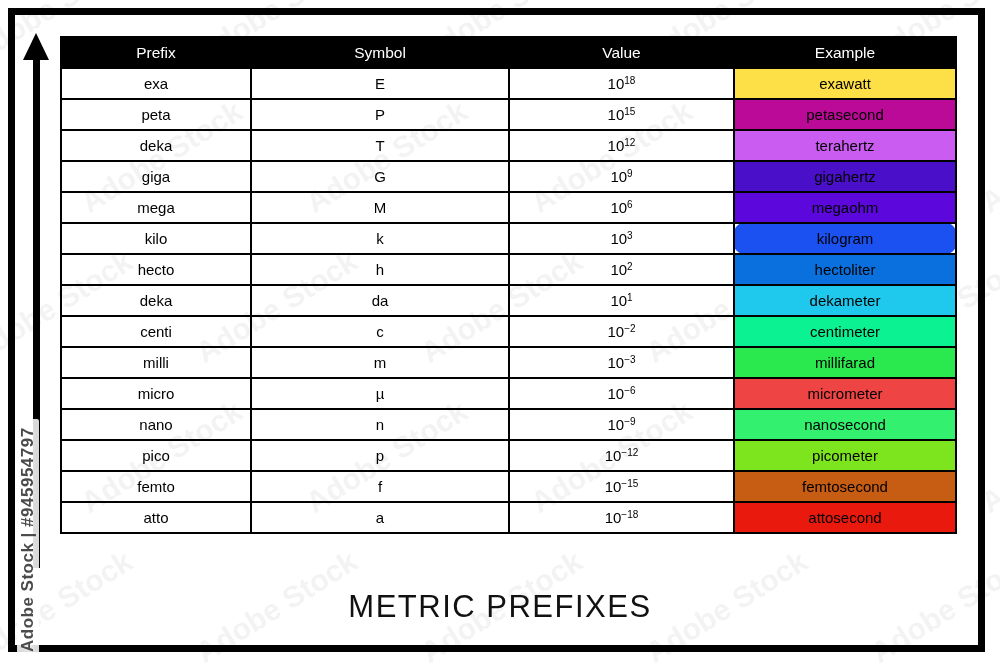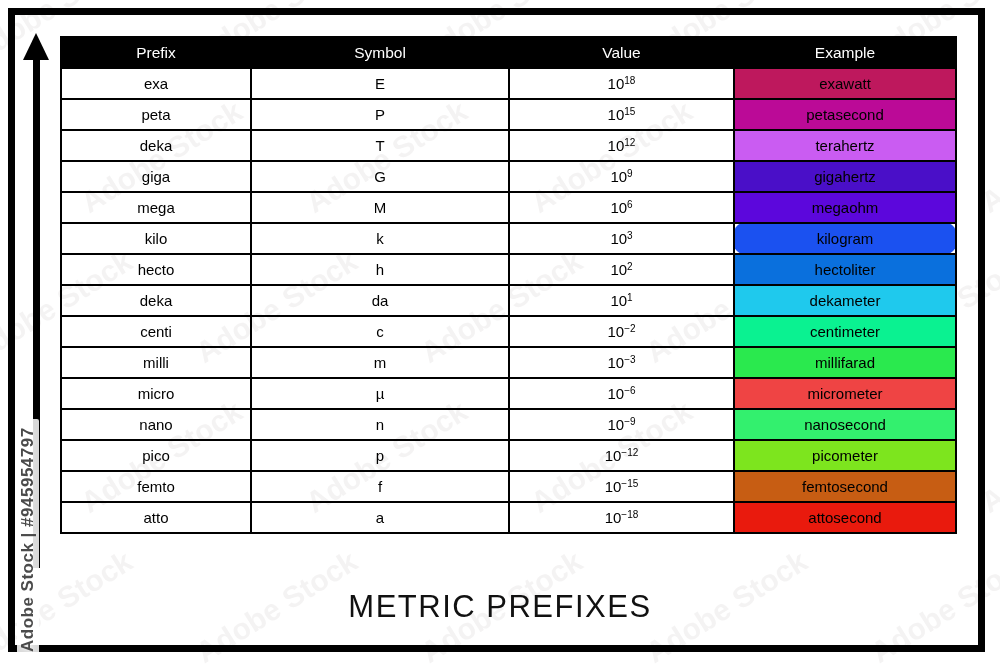--- a/index.html
+++ b/index.html
@@ -109,21 +109,21 @@
         <th>Symbol</th>
         <th>Value</th>
         <th>Example</th>
       </tr>
     </thead>
     <tbody id="table-body">
   <tr>
     <td class="c-prefix">exa</td>
     <td class="c-symbol">E</td>
     <td class="c-value"><span>10</span><sup>18</sup></td>
-    <td class="c-example" style="background-color: #be185d; margin-top: 32px;">exawatt</td>
+    <td class="c-example" style="background-color: #fde047; margin-top: 32px;">exawatt</td>
   </tr>
 
   <tr>
     <td class="c-prefix">peta</td>
     <td class="c-symbol">P</td>
     <td class="c-value"><span>10</span><sup>15</sup></td>
     <td class="c-example" style="background-color: rgb(187, 10, 151);">petasecond</td>
   </tr>
 
   <tr>

